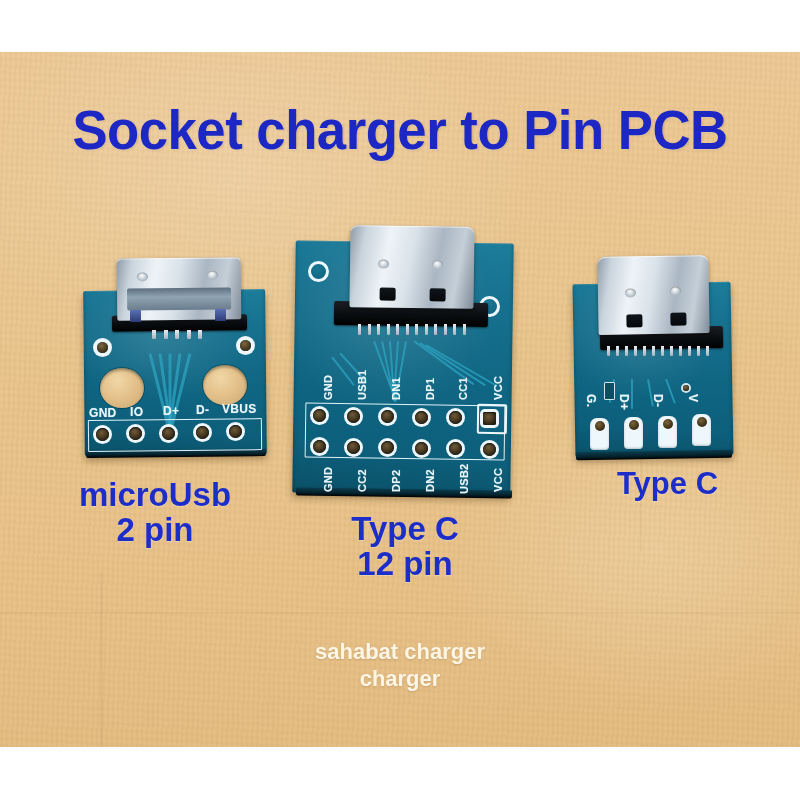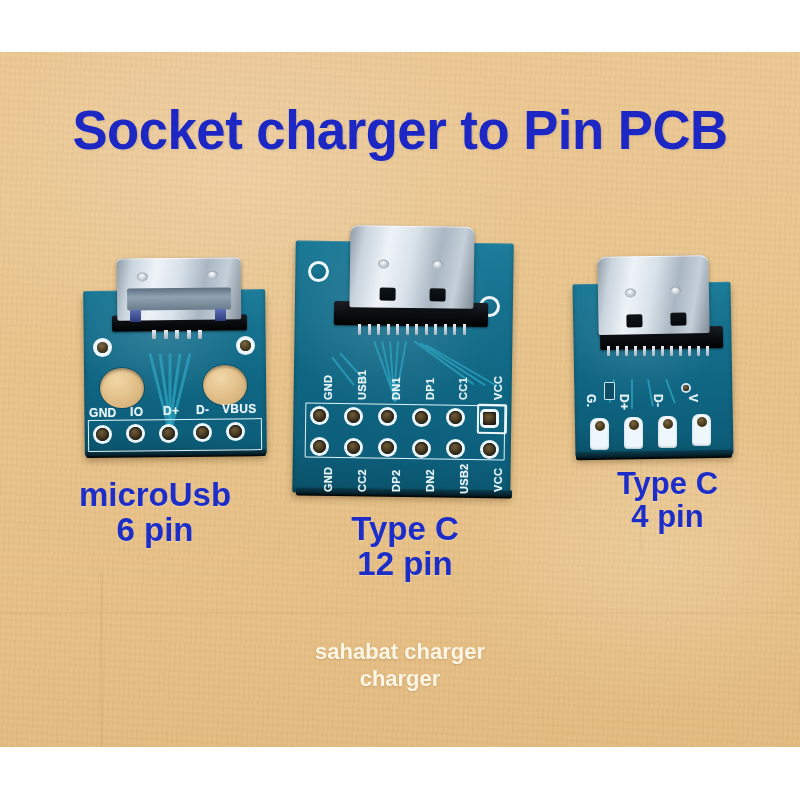--- a/index.html
+++ b/index.html
@@ -327,21 +327,21 @@
 
     <div class="silkbox" style="left:88px; top:419px; width:172px; height:30px; transform:rotate(-0.6deg);"></div>
     <div class="pad" style="left:96px;  top:428px; width:13px; height:13px;"></div>
     <div class="pad" style="left:129px; top:427px; width:13px; height:13px;"></div>
     <div class="pad" style="left:162px; top:427px; width:13px; height:13px;"></div>
     <div class="pad" style="left:196px; top:426px; width:13px; height:13px;"></div>
     <div class="pad" style="left:229px; top:425px; width:13px; height:13px;"></div>
 
     <div class="caption" id="cap-micro">
       <span>microUsb</span>
-      <span class="l2">6 pin</span>
+      <span class="l2">2 pin</span>
     </div>
   </div>
 
   <div>
 
     <div class="board" style="left:294px; top:242px; width:218px; height:252px; transform:rotate(0.8deg);"></div>
     <div class="board-edge" style="left:296px; top:489px; width:216px; height:8px; transform:rotate(0.8deg);"></div>
 
     <div class="via-ring" style="left:308px; top:261px; width:15px; height:15px;"></div>
     <div class="via-ring" style="left:479px; top:296px; width:15px; height:15px;"></div>
@@ -465,21 +465,20 @@
       </div>
     <div class="pad-oval" style="left:658px; top:416px; width:19px; height:32px;">
         <i></i>
       </div>
     <div class="pad-oval" style="left:692px; top:414px; width:19px; height:32px;">
         <i></i>
       </div>
 
     <div class="caption" id="cap-4">
       <span>Type C</span>
-      <span class="l2">4 pin</span>
     </div>
   </div>
 
   <div id="watermark">
     <span>sahabat charger</span>
     <span class="l2">charger</span>
   </div>
 
 </div>
 

